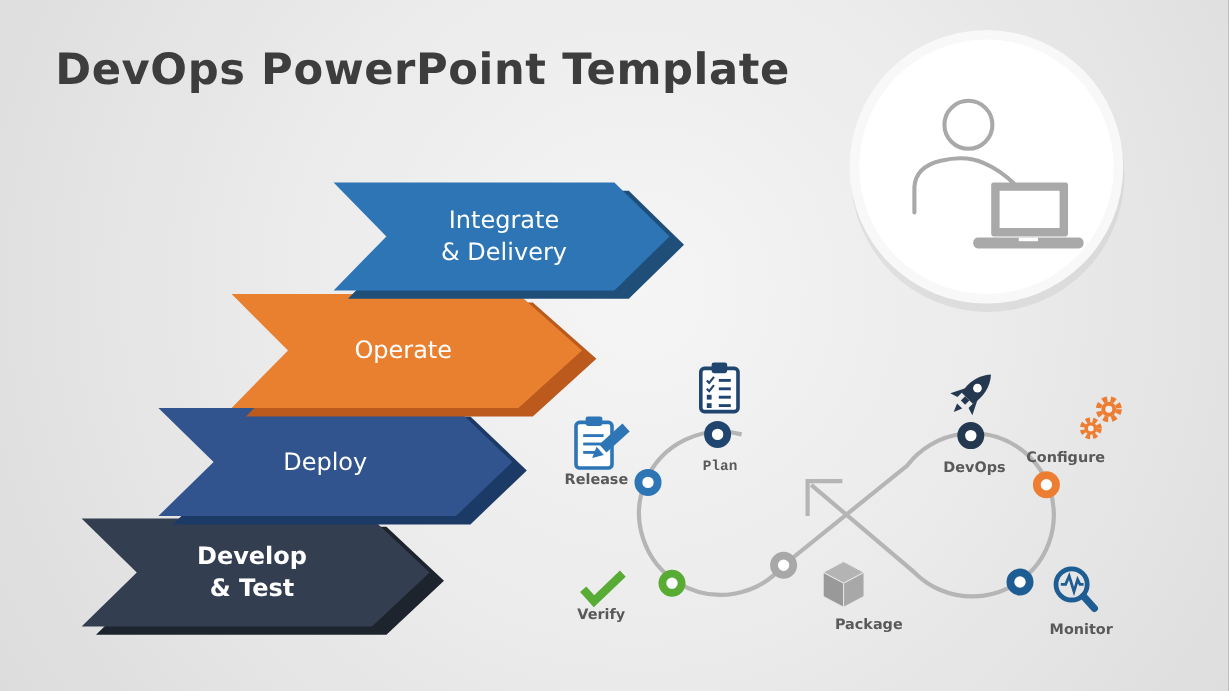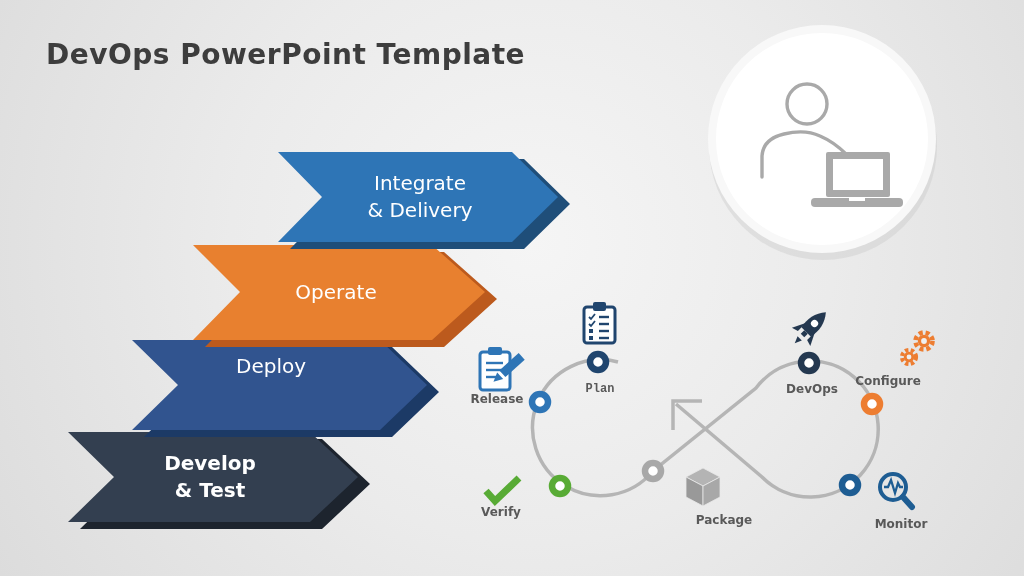--- a/index.html
+++ b/index.html
@@ -3,21 +3,21 @@
 <meta charset="utf-8">
 <style>
   html,body{margin:0;padding:0;background:#888;}
   .slide{
     position:relative;width:1024px;height:576px;overflow:hidden;
     font-family:"DejaVu Sans","Liberation Sans",sans-serif;
     background:radial-gradient(circle at 52% 42%, #f5f5f5 0%, #ebebeb 48%, #dcdcdc 100%);
   }
   .page-title{
     position:absolute;left:46px;top:38px;
-    font-size:28px;font-weight:bold;color:#3d3d3d;letter-spacing:.5px;
+    font-size:36px;font-weight:bold;color:#3d3d3d;letter-spacing:.5px;
   }
   svg.art{position:absolute;left:0;top:0;}
   .chev-lbl{
     position:absolute;transform:translate(-50%,-50%);
     color:#ffffff;font-size:20px;line-height:1.35;text-align:center;white-space:nowrap;
   }
   .loop-lbl{
     position:absolute;transform:translate(-50%,-50%);
     color:#595959;font-size:12px;font-weight:bold;white-space:nowrap;
   }
@@ -140,21 +140,21 @@
     <circle cx="850" cy="485" r="8" fill="#ffffff" stroke="#1e5d93" stroke-width="6.5"></circle>
   </svg>
 
   <div class="chev-lbl" style="left:420px;top:197px;">
     <span style="display:block">Integrate</span>
     <span style="display:block">&amp; Delivery</span>
   </div>
   <div class="chev-lbl" style="left:336px;top:292px;">
     <span style="display:block">Operate</span>
   </div>
-  <div class="chev-lbl" style="left:271px;top:366px;">
+  <div class="chev-lbl" style="left:271px;top:385px;">
     <span style="display:block">Deploy</span>
   </div>
   <div class="chev-lbl" style="left:210px;top:477px;font-weight:bold;">
     <span style="display:block">Develop</span>
     <span style="display:block">&amp; Test</span>
   </div>
 
   <div class="loop-lbl" style="left:497px;top:399px;">Release</div>
   <div class="loop-lbl" style="left:600px;top:389px;font-family:Liberation Mono, monospace;">Plan</div>
   <div class="loop-lbl" style="left:501px;top:512px;">Verify</div>

